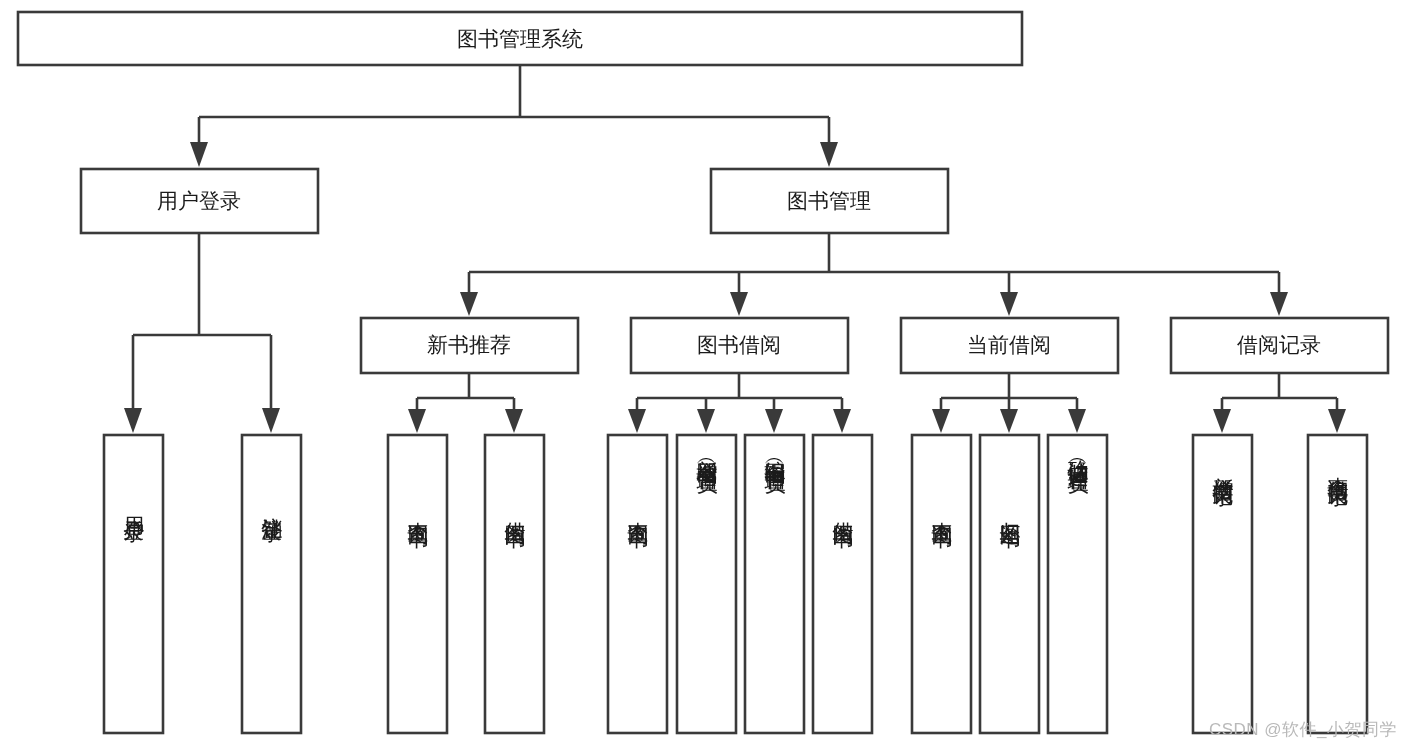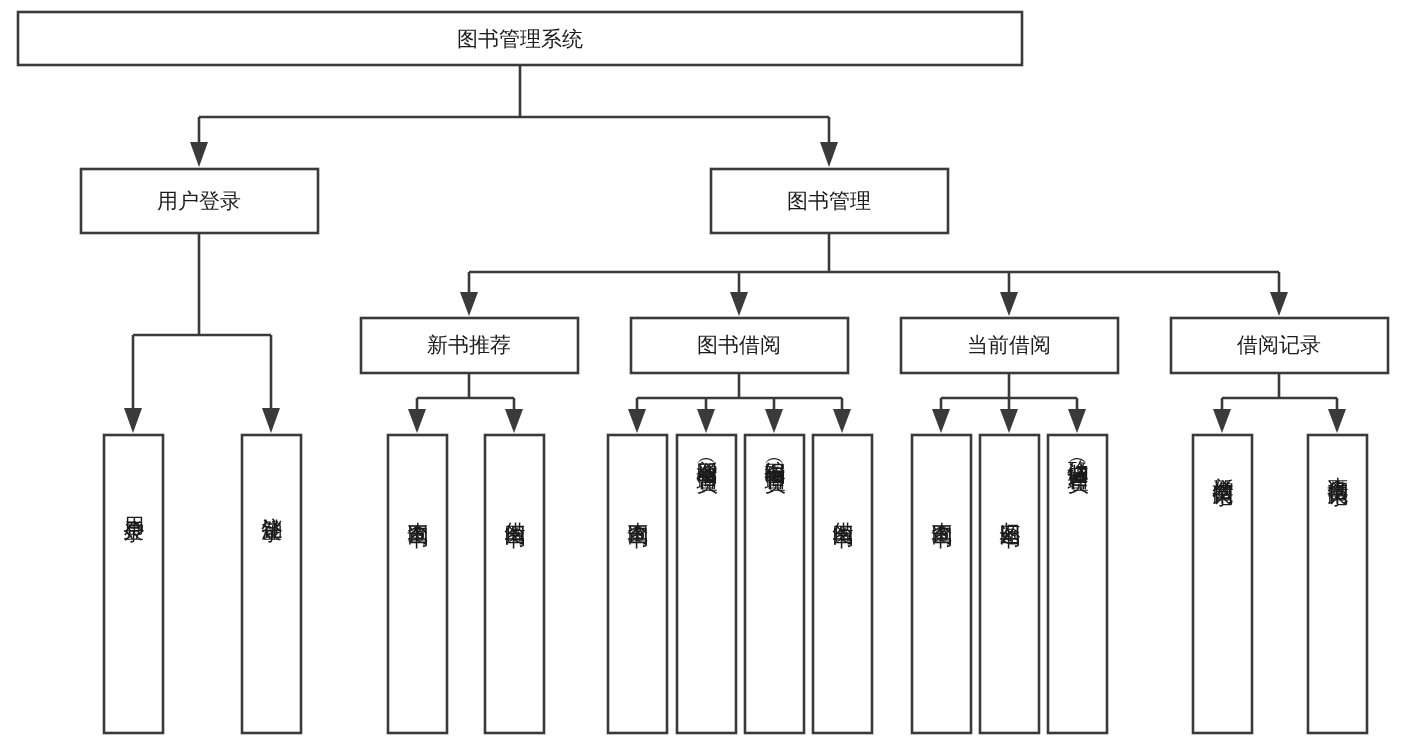--- a/index.html
+++ b/index.html
@@ -259,14 +259,15 @@
     <span class="leaf-label">确认归还（管理员）</span>
   </div>
 
   <div class="leaf-label-wrap" style="left:1193px; top:460px; width:59px; height:273px;">
     <span class="leaf-label">新增借阅记录</span>
   </div>
   <div class="leaf-label-wrap" style="left:1308px; top:460px; width:59px; height:273px;">
     <span class="leaf-label">查询借阅记录</span>
   </div>
 
+  <div class="watermark">CSDN @软件_小贺同学</div>
 
 </div>
 
 </body></html>

